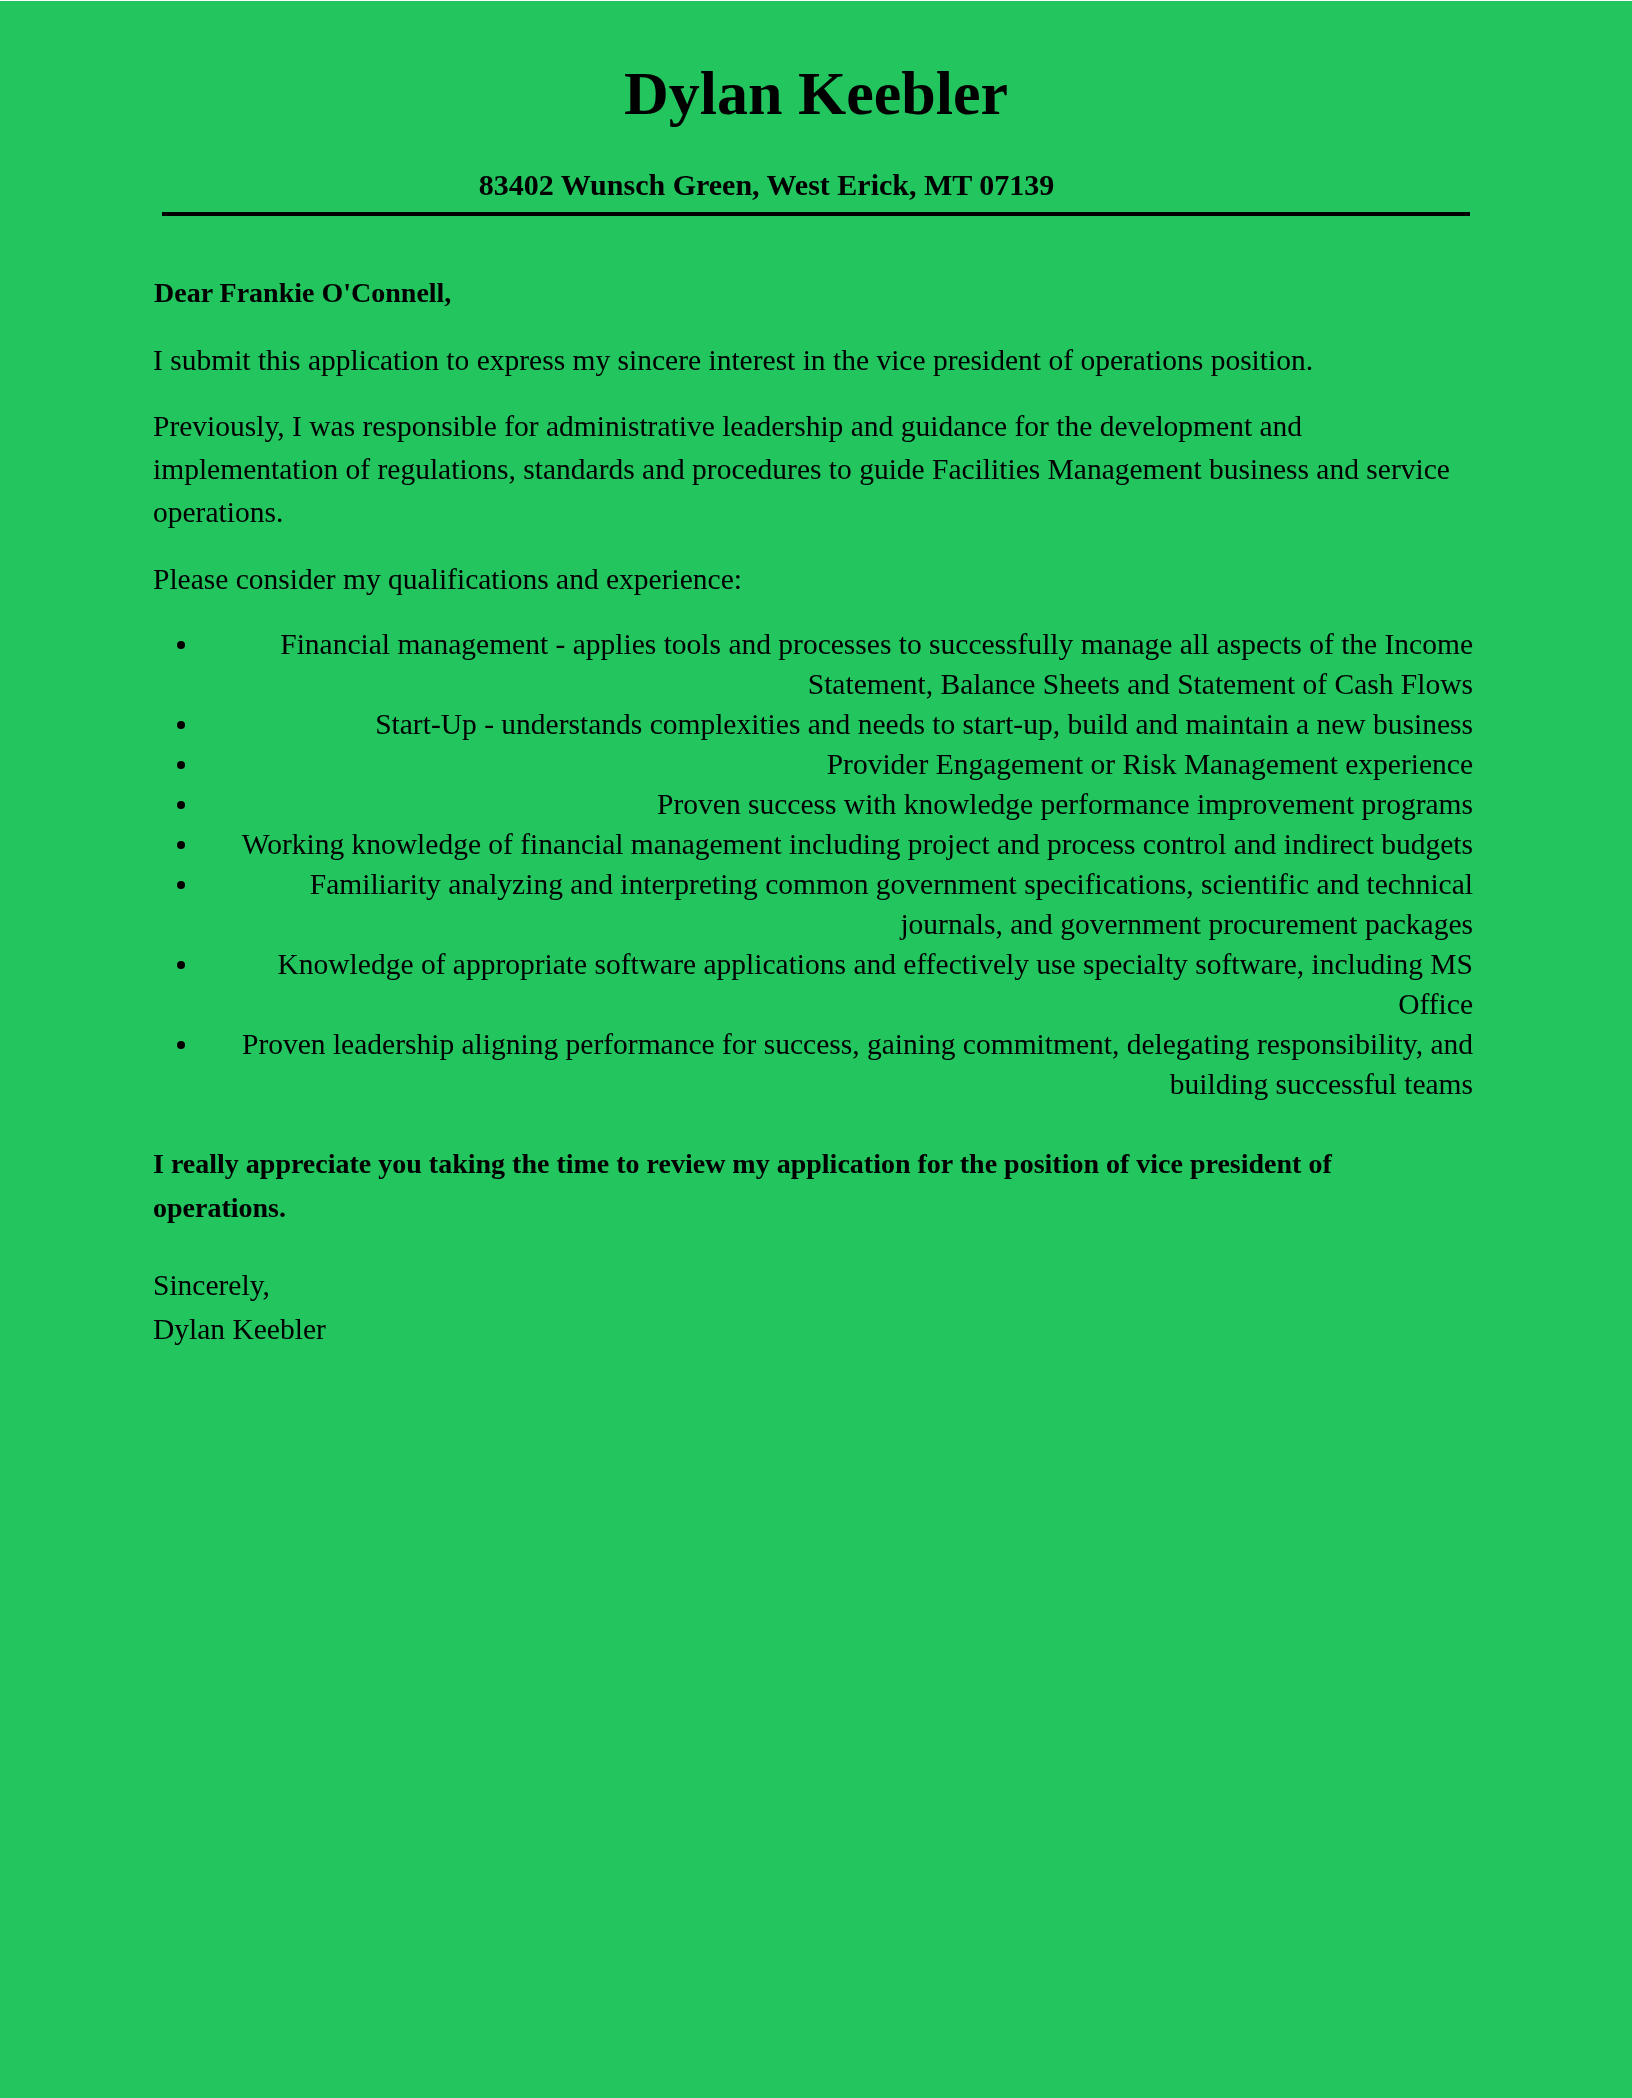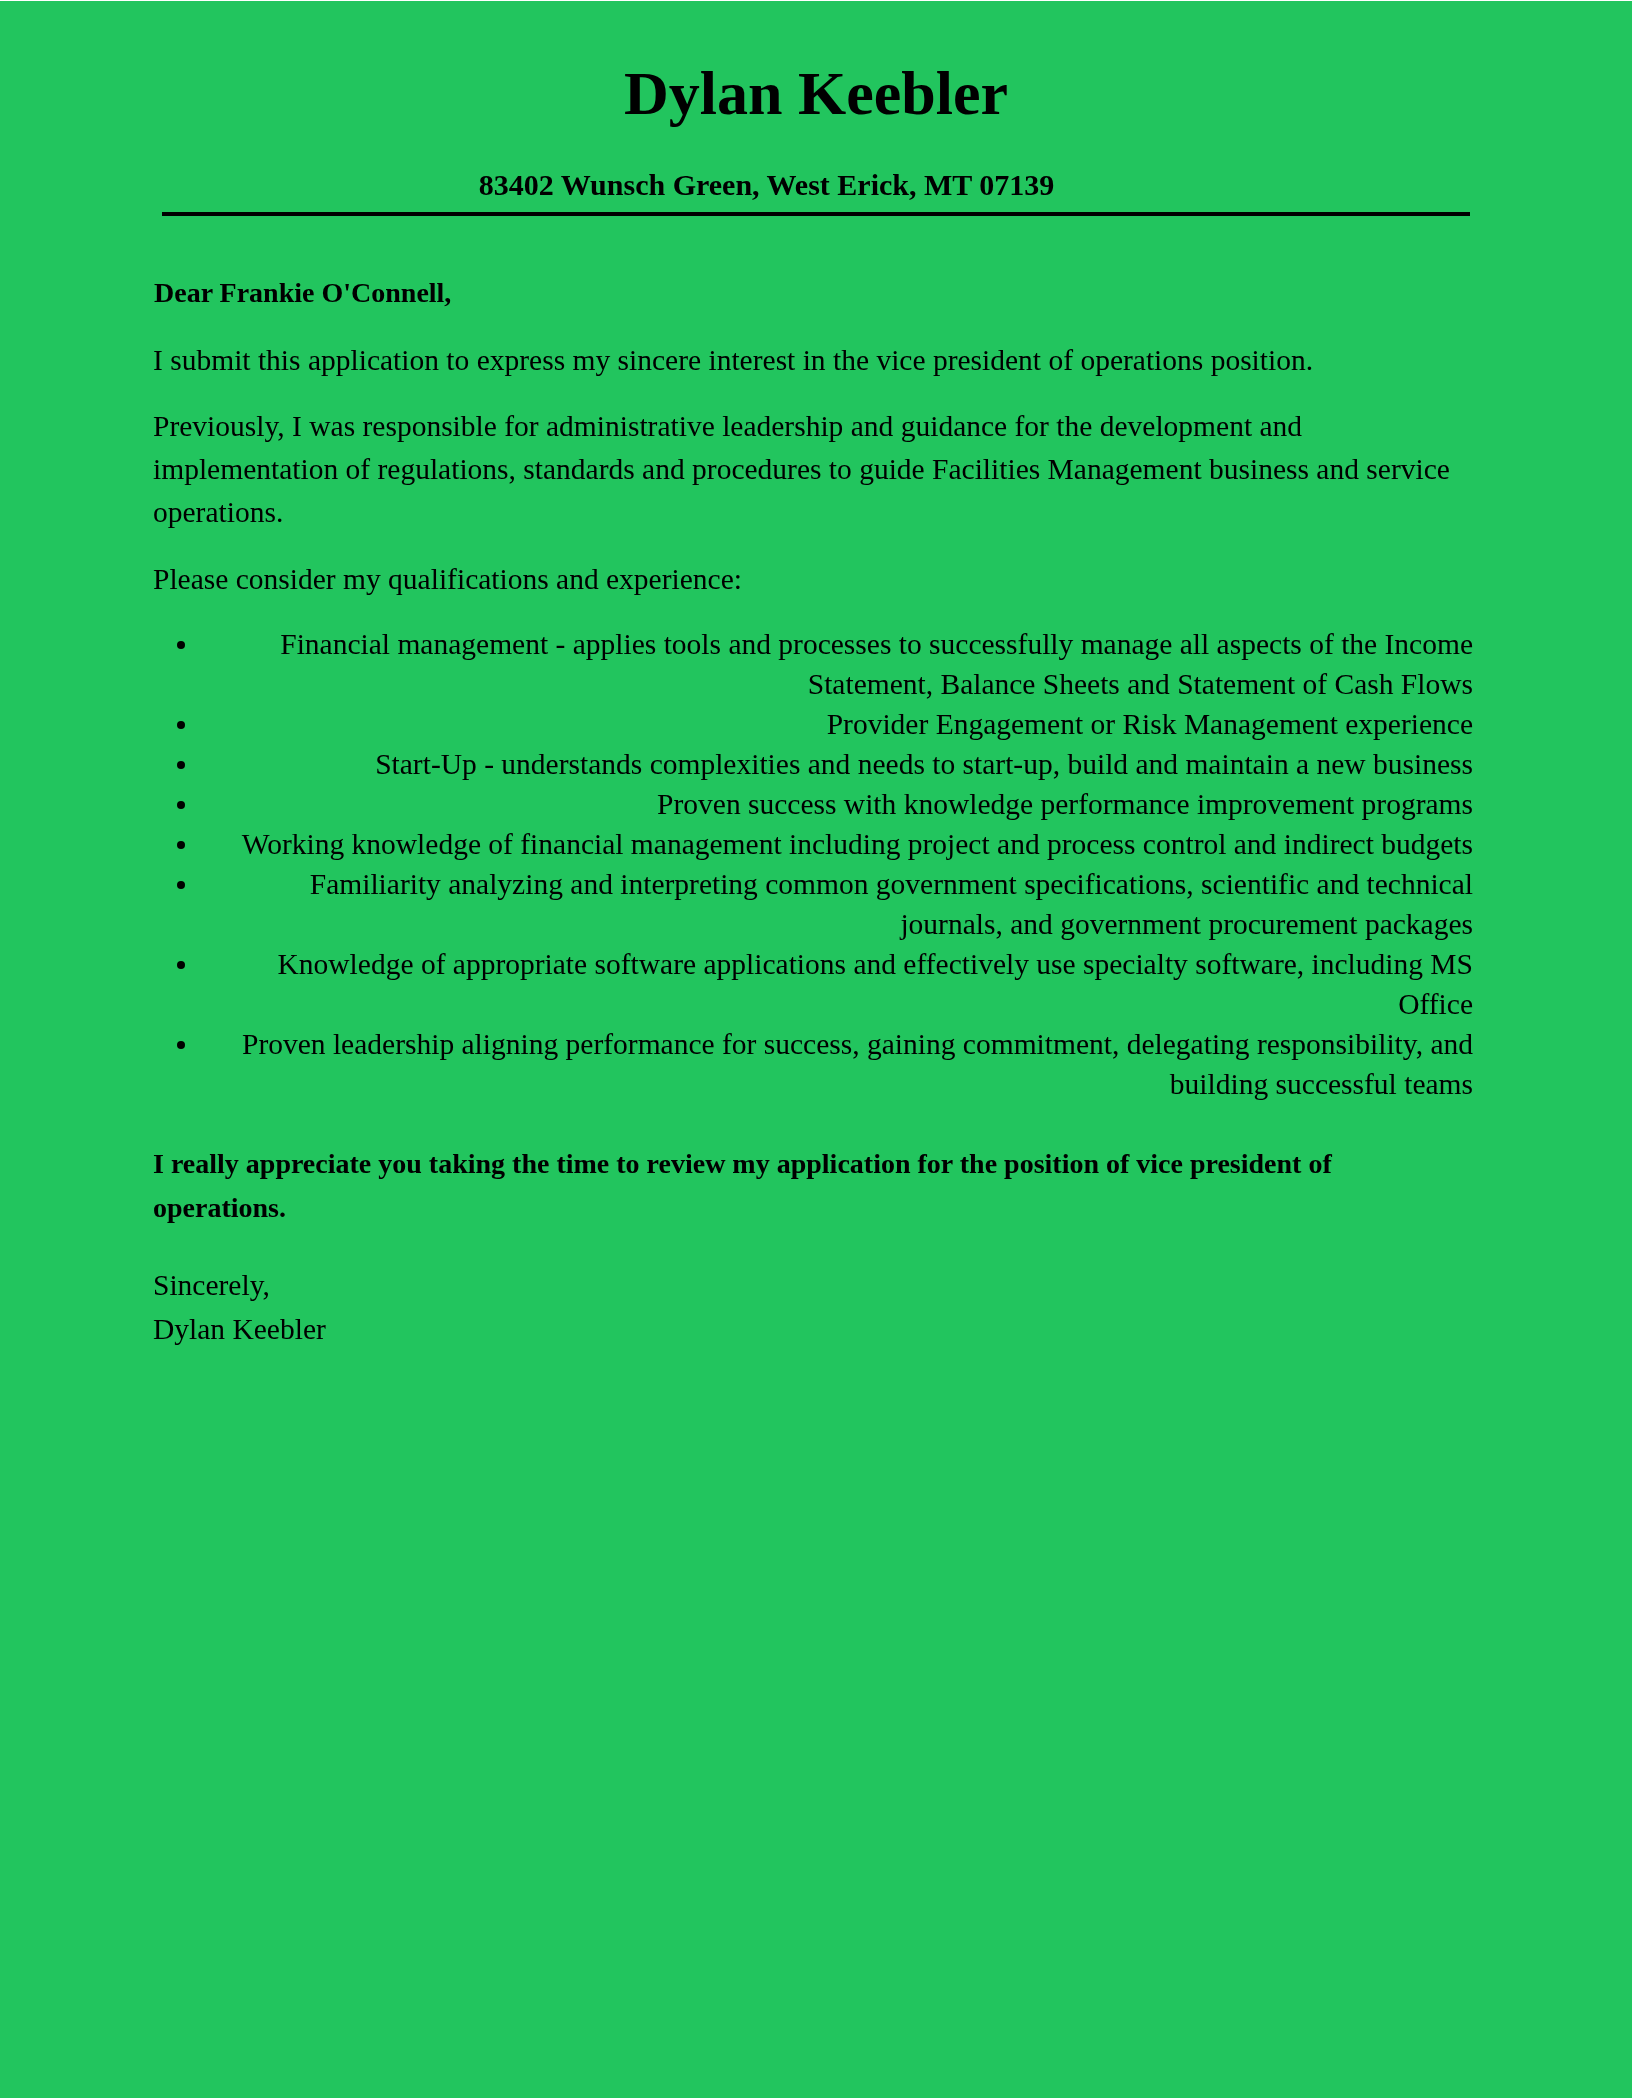--- a/index.html
+++ b/index.html
@@ -33,22 +33,22 @@
   <div class="rule"></div>
 
   <div class="content">
     <p class="salutation">Dear Frankie O'Connell,</p>
     <p class="para">I submit this application to express my sincere interest in the vice president of operations position.</p>
     <p class="para p2">Previously, I was responsible for administrative leadership and guidance for the development and implementation of regulations, standards and procedures to guide Facilities Management business and service operations.</p>
     <p class="para">Please consider my qualifications and experience:</p>
 
     <ul class="bullets">
       <li><span class="dot"></span><span>Financial management - applies tools and processes to successfully manage all aspects of the Income Statement, Balance Sheets and Statement of Cash Flows</span></li>
+      <li><span class="dot"></span><span>Start-Up - understands complexities and needs to start-up, build and maintain a new business</span></li>
       <li><span class="dot"></span><span>Provider Engagement or Risk Management experience</span></li>
-      <li><span class="dot"></span><span>Start-Up - understands complexities and needs to start-up, build and maintain a new business</span></li>
       <li><span class="dot"></span><span>Proven success with knowledge performance improvement programs</span></li>
       <li><span class="dot"></span><span>Working knowledge of financial management including project and process control and indirect budgets</span></li>
       <li><span class="dot"></span><span>Familiarity analyzing and interpreting common government specifications, scientific and technical journals, and government procurement packages</span></li>
       <li><span class="dot"></span><span>Knowledge of appropriate software applications and effectively use specialty software, including MS Office</span></li>
       <li><span class="dot"></span><span>Proven leadership aligning performance for success, gaining commitment, delegating responsibility, and building successful teams</span></li>
     </ul>
 
     <p class="closing">I really appreciate you taking the time to review my application for the position of vice president of operations.</p>
     <p class="signoff">Sincerely,</p>
     <p class="signoff">Dylan Keebler</p>

